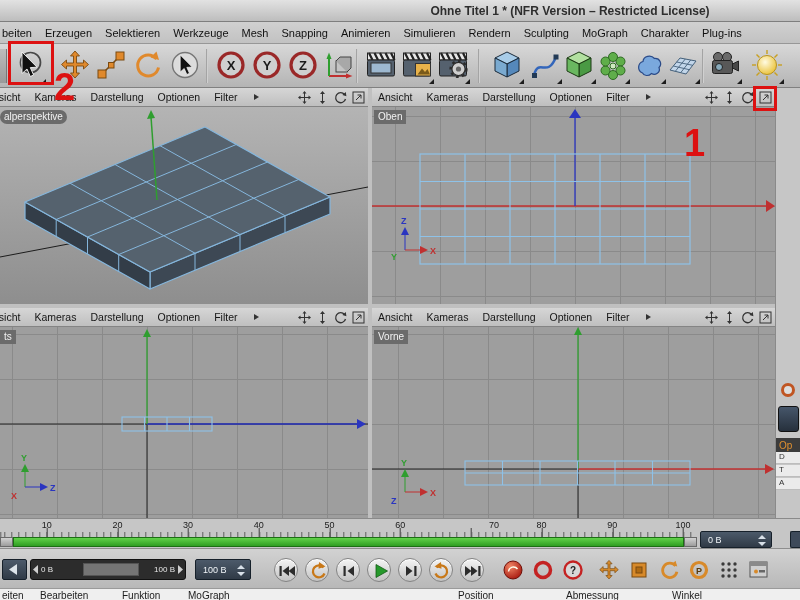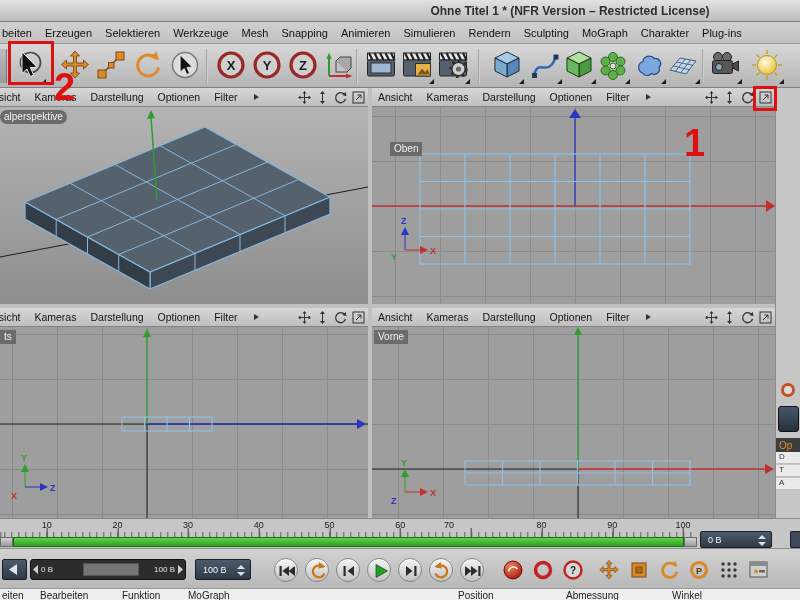--- a/index.html
+++ b/index.html
@@ -446,21 +446,21 @@
         <g font-size="9" font-weight="bold">
           <line x1="33" y1="143" x2="33" y2="127" stroke="#2a35c0"></line>
           <polygon points="29,128 37,128 33,120" fill="#2a35c0"></polygon>
           <text x="29" y="117" fill="#2a35c0">Z</text>
           <line x1="33" y1="143" x2="49" y2="143" stroke="#c03030"></line>
           <polygon points="48,139 48,147 56,143" fill="#c03030"></polygon>
           <text x="58" y="147" fill="#c03030">X</text>
           <text x="19" y="153" fill="#2f9e2f">Y</text>
         </g>
       </svg>
-      <div class="vplabel" style="left:18px;margin-top:32px;">Oben</div>
+      <div class="vplabel" style="left:2px;">Oben</div>
     </div>
   </div>
 
   <div class="vp" style="left:0;top:308px;width:368px;height:210px;">
     <div class="vpmenu shift-left">
       <div class="vpm-items">
         <span>Ansicht</span>
         <span>Kameras</span>
         <span>Darstellung</span>
         <span>Optionen</span>
@@ -585,21 +585,21 @@
     <div class="rs-row" style="top:390px">A</div>
   </div>
 
   <div class="timeline">
     <span class="ruler-num" style="left:46.7px">10</span>
     <span class="ruler-num" style="left:117.4px">20</span>
     <span class="ruler-num" style="left:188.1px">30</span>
     <span class="ruler-num" style="left:258.8px">40</span>
     <span class="ruler-num" style="left:329.5px">50</span>
     <span class="ruler-num" style="left:400.2px">60</span>
-    <span class="ruler-num" style="left:449px">70</span>
+    <span class="ruler-num" style="left:494px">70</span>
     <span class="ruler-num" style="left:541.6px">80</span>
     <span class="ruler-num" style="left:612.3px">90</span>
     <span class="ruler-num" style="left:683px">100</span>
     <div class="ticks-major"></div>
     <div class="ticks-minor"></div>
     <div class="playbar"></div>
     <div class="phandle" style="left:0"></div>
     <div class="phandle" style="left:684px"></div>
     <div class="framebox">
       <span>0 B</span>

